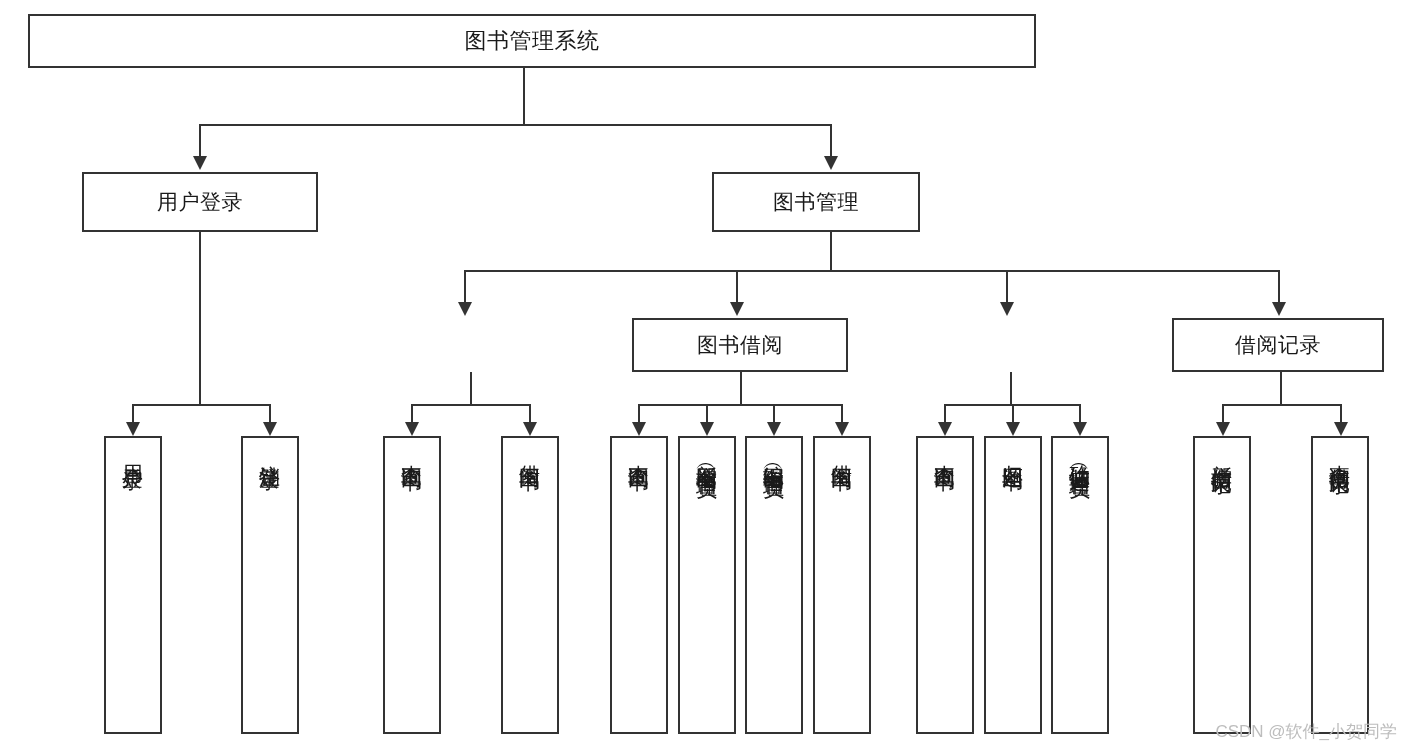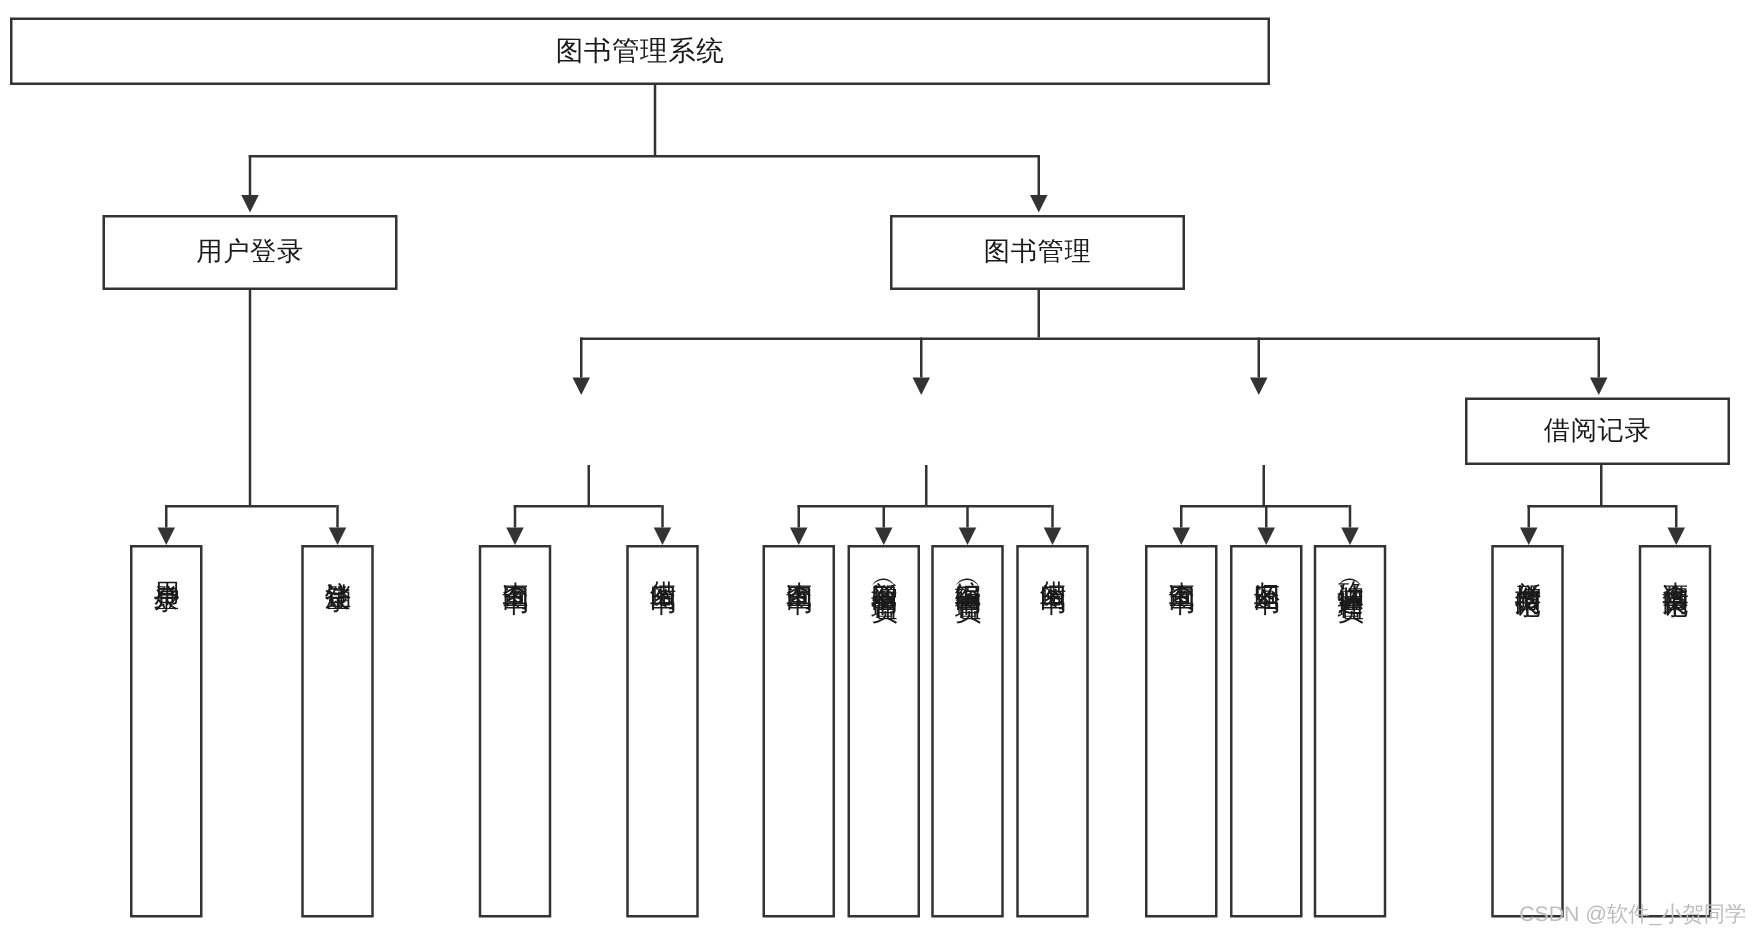--- a/index.html
+++ b/index.html
@@ -80,38 +80,38 @@
     color: #bdbdbd;
     white-space: nowrap;
     pointer-events: none;
   }
 </style>
 </head>
 <body>
 
 <div id="canvas">
 
-  <div class="node horiz root" style="left:8px; top:14px; width:1008px; height:54px;">
+  <div class="node horiz root" style="left:28px; top:14px; width:1008px; height:54px;">
     <span class="label">图书管理系统</span>
   </div>
 
   <div class="vline" style="left:523px; top:68px; height:56px;"></div>
 
   <div class="hline" style="left:199px; top:124px; width:632px;"></div>
 
   <div class="vline" style="left:199px; top:124px; height:32px;"></div>
   <div class="arrow" style="left:193px; top:156px;"></div>
   <div class="vline" style="left:830px; top:124px; height:32px;"></div>
   <div class="arrow" style="left:824px; top:156px;"></div>
 
   <div class="node horiz" style="left:82px; top:172px; width:236px; height:60px;">
     <span class="label">用户登录</span>
   </div>
 
-  <div class="node horiz" style="left:712px; top:172px; width:236px; height:60px;">
+  <div class="node horiz" style="left:712px; top:172px; width:208px; height:60px;">
     <span class="label">图书管理</span>
   </div>
 
   <div class="vline" style="left:199px; top:232px; height:172px;"></div>
   <div class="hline" style="left:132px; top:404px; width:137px;"></div>
   <div class="vline" style="left:132px; top:404px; height:18px;"></div>
   <div class="arrow" style="left:126px; top:422px;"></div>
   <div class="vline" style="left:269px; top:404px; height:18px;"></div>
   <div class="arrow" style="left:263px; top:422px;"></div>
 
@@ -119,20 +119,23 @@
   <div class="hline" style="left:464px; top:270px; width:816px;"></div>
   <div class="vline" style="left:464px; top:270px; height:32px;"></div>
   <div class="arrow" style="left:458px; top:302px;"></div>
   <div class="vline" style="left:736px; top:270px; height:32px;"></div>
   <div class="arrow" style="left:730px; top:302px;"></div>
   <div class="vline" style="left:1006px; top:270px; height:32px;"></div>
   <div class="arrow" style="left:1000px; top:302px;"></div>
   <div class="vline" style="left:1278px; top:270px; height:32px;"></div>
   <div class="arrow" style="left:1272px; top:302px;"></div>
 
+  <div class="node horiz" style="left:632px; top:318px; width:216px; height:54px;">
+    <span class="label">图书借阅</span>
+  </div>
   <div class="node horiz" style="left:1172px; top:318px; width:212px; height:54px;">
     <span class="label">借阅记录</span>
   </div>
 
   <div class="vline" style="left:470px; top:372px; height:32px;"></div>
   <div class="hline" style="left:411px; top:404px; width:118px;"></div>
   <div class="vline" style="left:411px; top:404px; height:18px;"></div>
   <div class="arrow" style="left:405px; top:422px;"></div>
   <div class="vline" style="left:529px; top:404px; height:18px;"></div>
   <div class="arrow" style="left:523px; top:422px;"></div>

